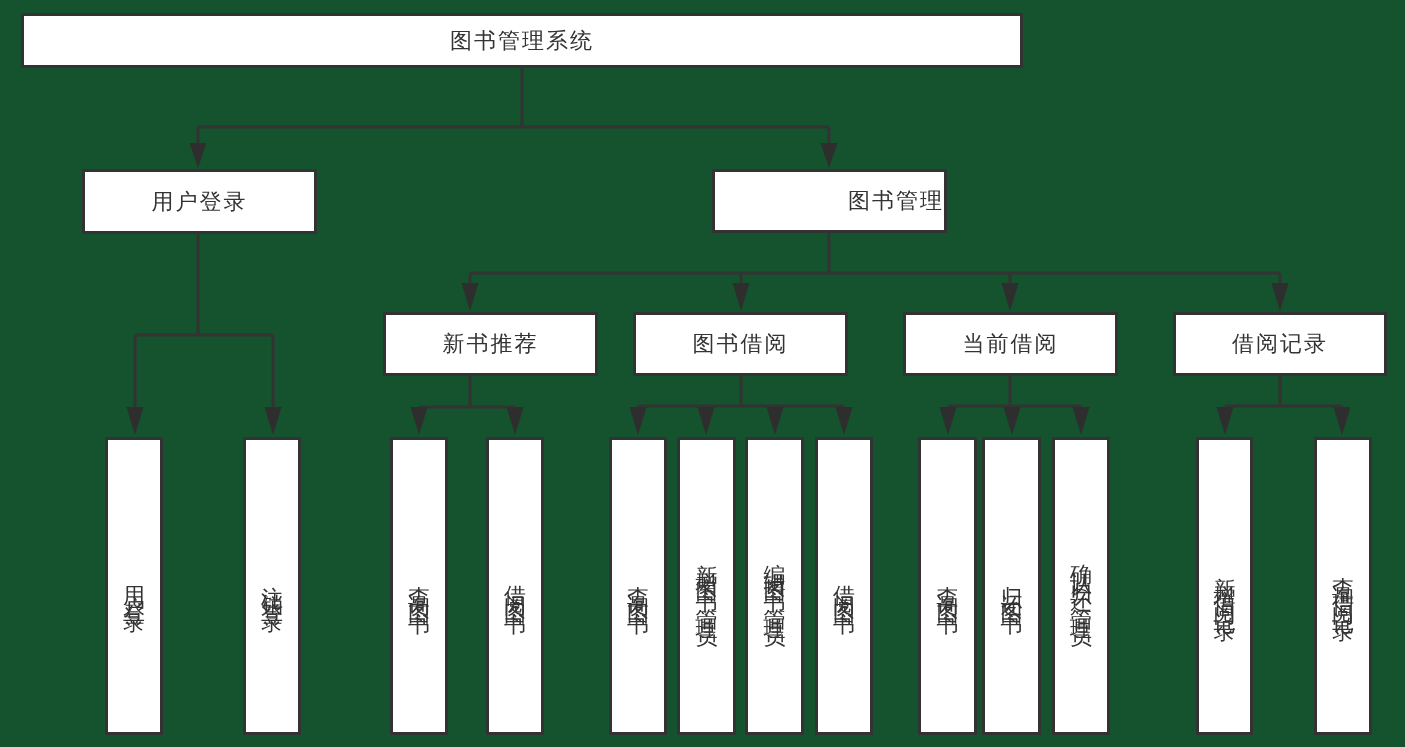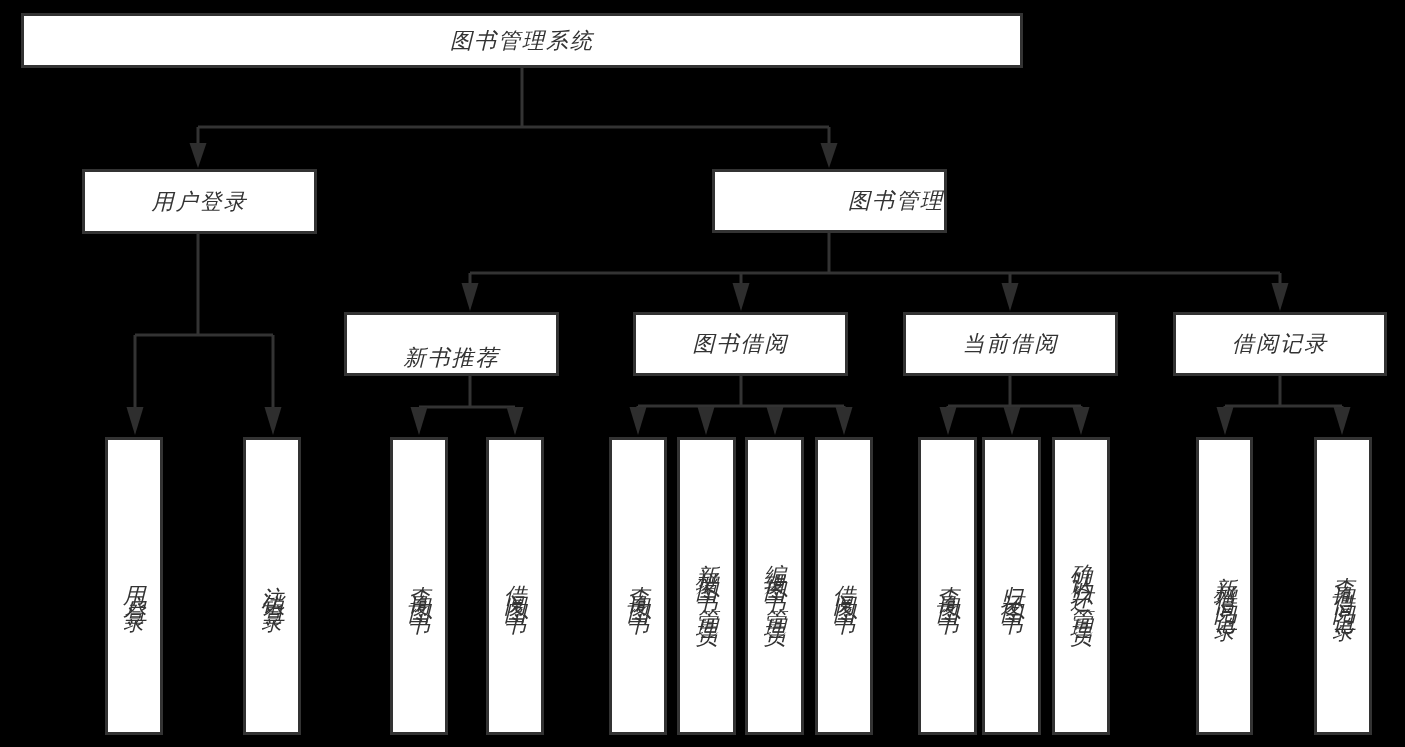--- a/index.html
+++ b/index.html
@@ -1,21 +1,20 @@
 <!DOCTYPE html>
 <html><head>
 <meta charset="utf-8">
 <style>
   html,body { margin:0; padding:0; background:#ffffff; }
   .stage {
     position:relative; width:1405px; height:747px;
-    background:#000000; overflow:hidden;
+    background:#14532d; overflow:hidden;
     font-family:"Liberation Sans", sans-serif;
     color:#333333;
-    font-style:italic;
   }
   .stage svg.connectors { position:absolute; left:0; top:0; }
   .node {
     position:absolute; box-sizing:border-box;
     border:3px solid #333333; background:#ffffff;
     display:flex; align-items:center; justify-content:center;
   }
   .node .lbl {
     font-size:22px; letter-spacing:2px; color:#333333; white-space:nowrap;
   }
@@ -73,21 +72,21 @@
     <span class="lbl">图书管理系统</span>
   </div>
 
   <div class="node" style="left:82px; top:169px; width:235px; height:65px;">
     <span class="lbl">用户登录</span>
   </div>
   <div class="node" style="left:712px; top:169px; width:235px; height:64px;justify-content:flex-end;">
     <span class="lbl">图书管理</span>
   </div>
 
-  <div class="node" style="left:344px; top:312px; width:215px; height:64px;align-items:flex-end;">
+  <div class="node" style="left:383px; top:312px; width:215px; height:64px;">
     <span class="lbl">新书推荐</span>
   </div>
   <div class="node" style="left:633px; top:312px; width:215px; height:64px;">
     <span class="lbl">图书借阅</span>
   </div>
   <div class="node" style="left:903px; top:312px; width:215px; height:64px;">
     <span class="lbl">当前借阅</span>
   </div>
   <div class="node" style="left:1173px; top:312px; width:214px; height:64px;">
     <span class="lbl">借阅记录</span>

